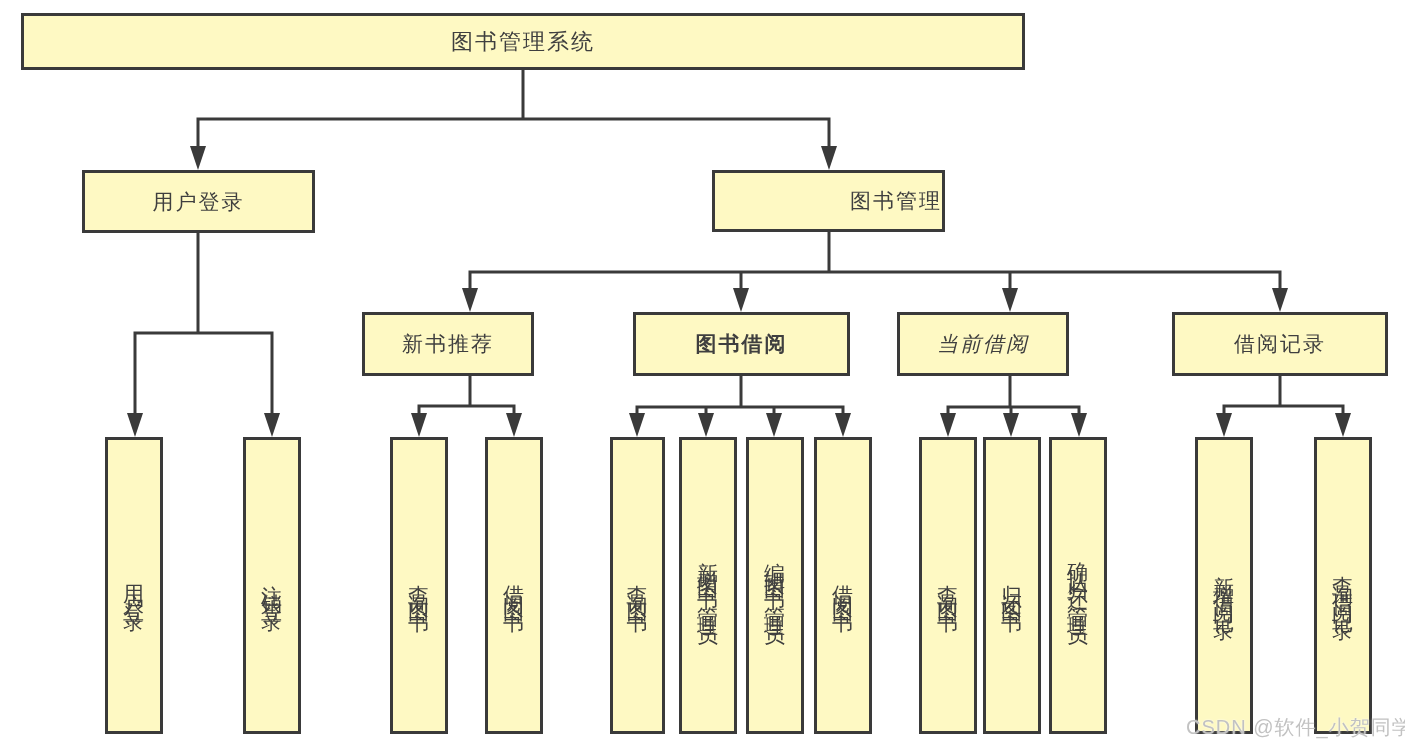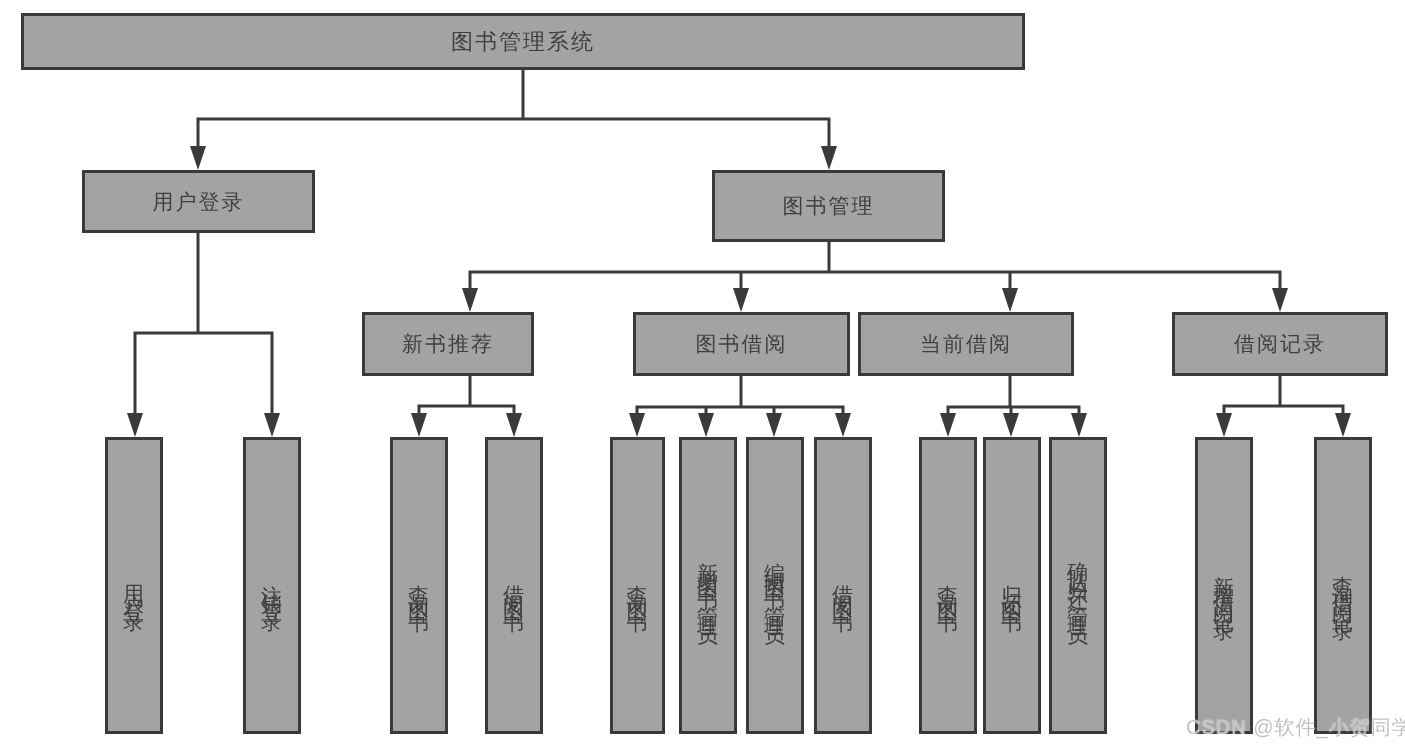--- a/index.html
+++ b/index.html
@@ -10,45 +10,45 @@
     font-family: "Liberation Sans", sans-serif;
     overflow: hidden;
   }
   #connector-layer {
     position: absolute; left: 0; top: 0; z-index: 1;
   }
   .node {
     position: absolute;
     box-sizing: border-box;
     border: 3px solid #3a3a3a;
-    background: #a3a3a3;
+    background: #fef9c3;
     display: flex;
     align-items: center;
     justify-content: center;
     color: #3f3f3f;
     font-size: 21px;
     z-index: 2;
     letter-spacing: 2px;
   }
   .vnode .vlabel {
     writing-mode: vertical-rl;
     text-orientation: upright;
     letter-spacing: 9px;
     line-height: 1;
   }
   
   .n-root  { left: 21px;  top: 13px;  width: 1004px; height: 57px; font-size: 22px; }
   
   .n-login { left: 82px;  top: 170px; width: 233px; height: 63px; }
-  .n-mgmt  { left: 712px; top: 170px; width: 233px; height: 72px; }
+  .n-mgmt  { left: 712px; top: 170px; width: 233px; height: 62px; justify-content: flex-end; }
   
   .lvl3 { top: 312px; height: 64px; }
   .n-recommend { left: 362px;  width: 172px; }
-  .n-borrowing { left: 633px;  width: 217px; }
-  .n-current   { left: 858px;  width: 216px; }
+  .n-borrowing { left: 633px;  width: 217px; font-weight: bold; }
+  .n-current   { left: 897px;  width: 172px; font-style: italic; }
   .n-records   { left: 1172px; width: 216px; }
   
   .vnode { top: 437px; height: 297px; width: 58px; }
   .v1  { left: 105px; }
   .v2  { left: 243px; }
   .v3  { left: 390px; }
   .v4  { left: 485px; }
   .v5  { left: 610px; width: 55px; }
   .v6  { left: 679px; }
   .v7  { left: 746px; }

